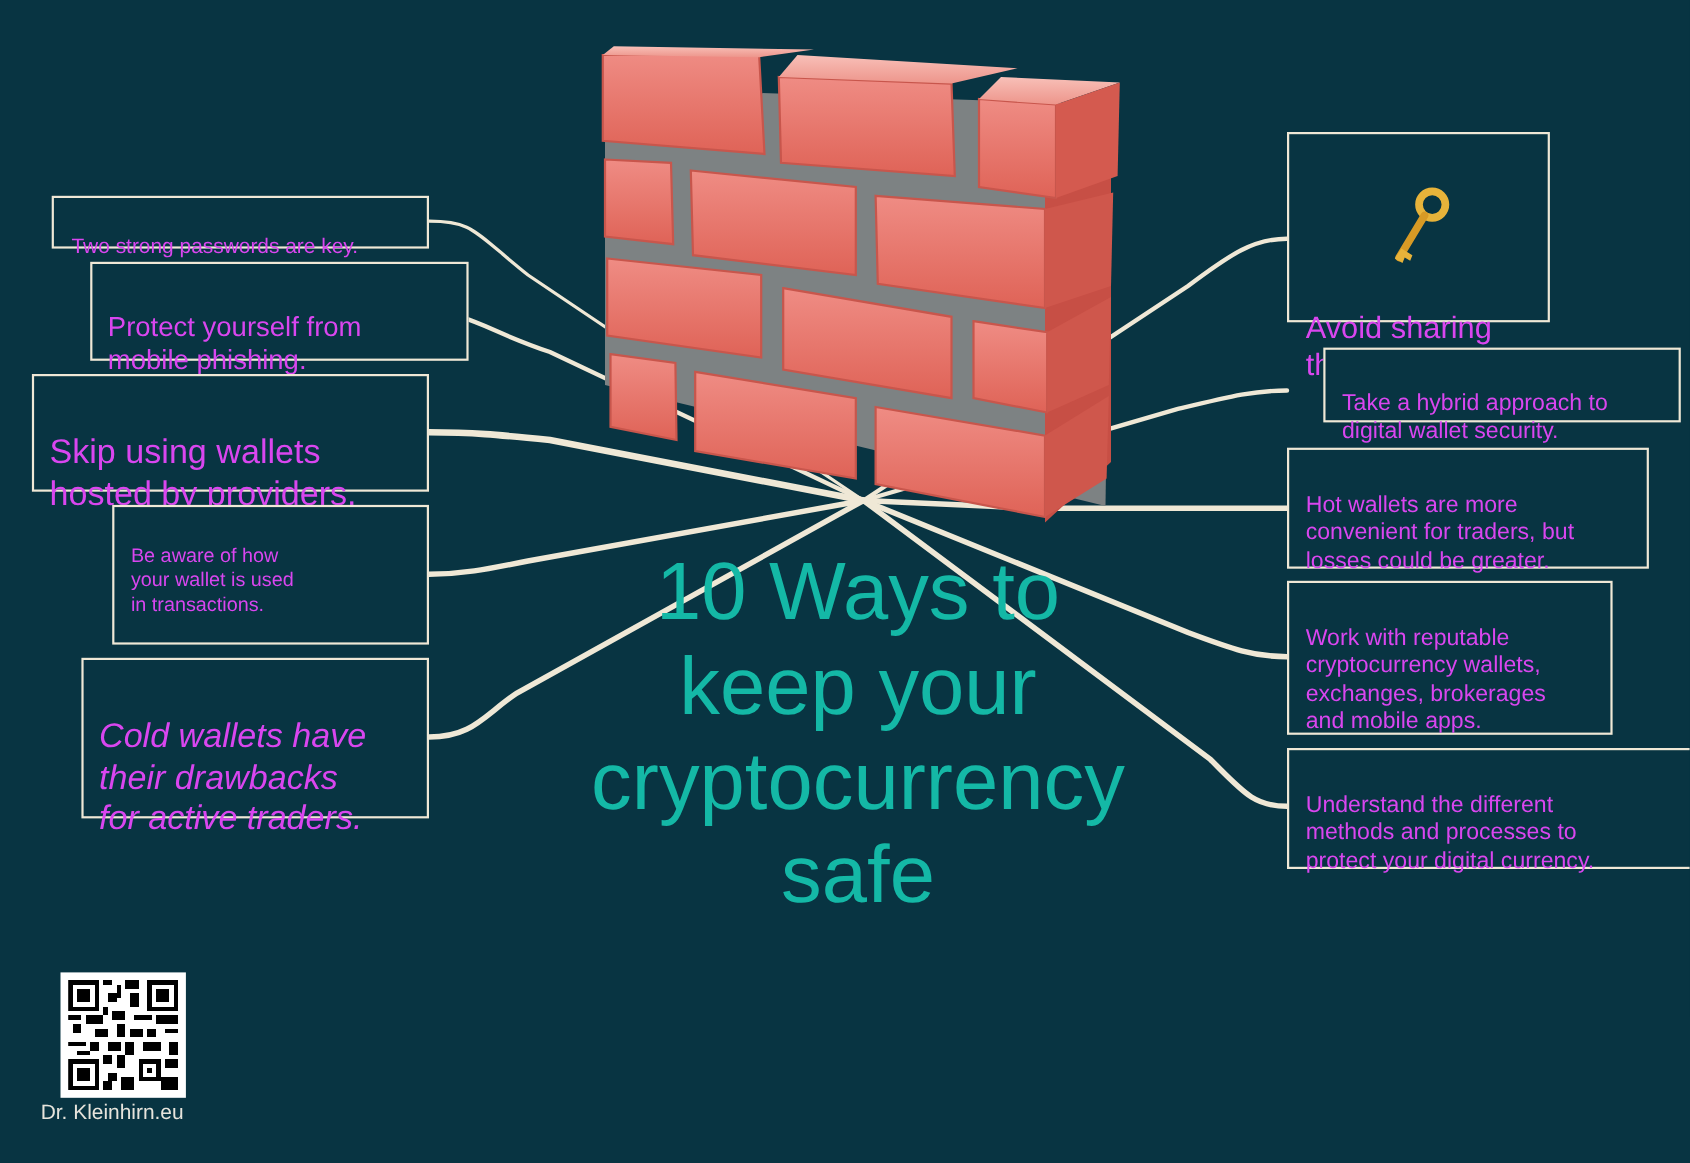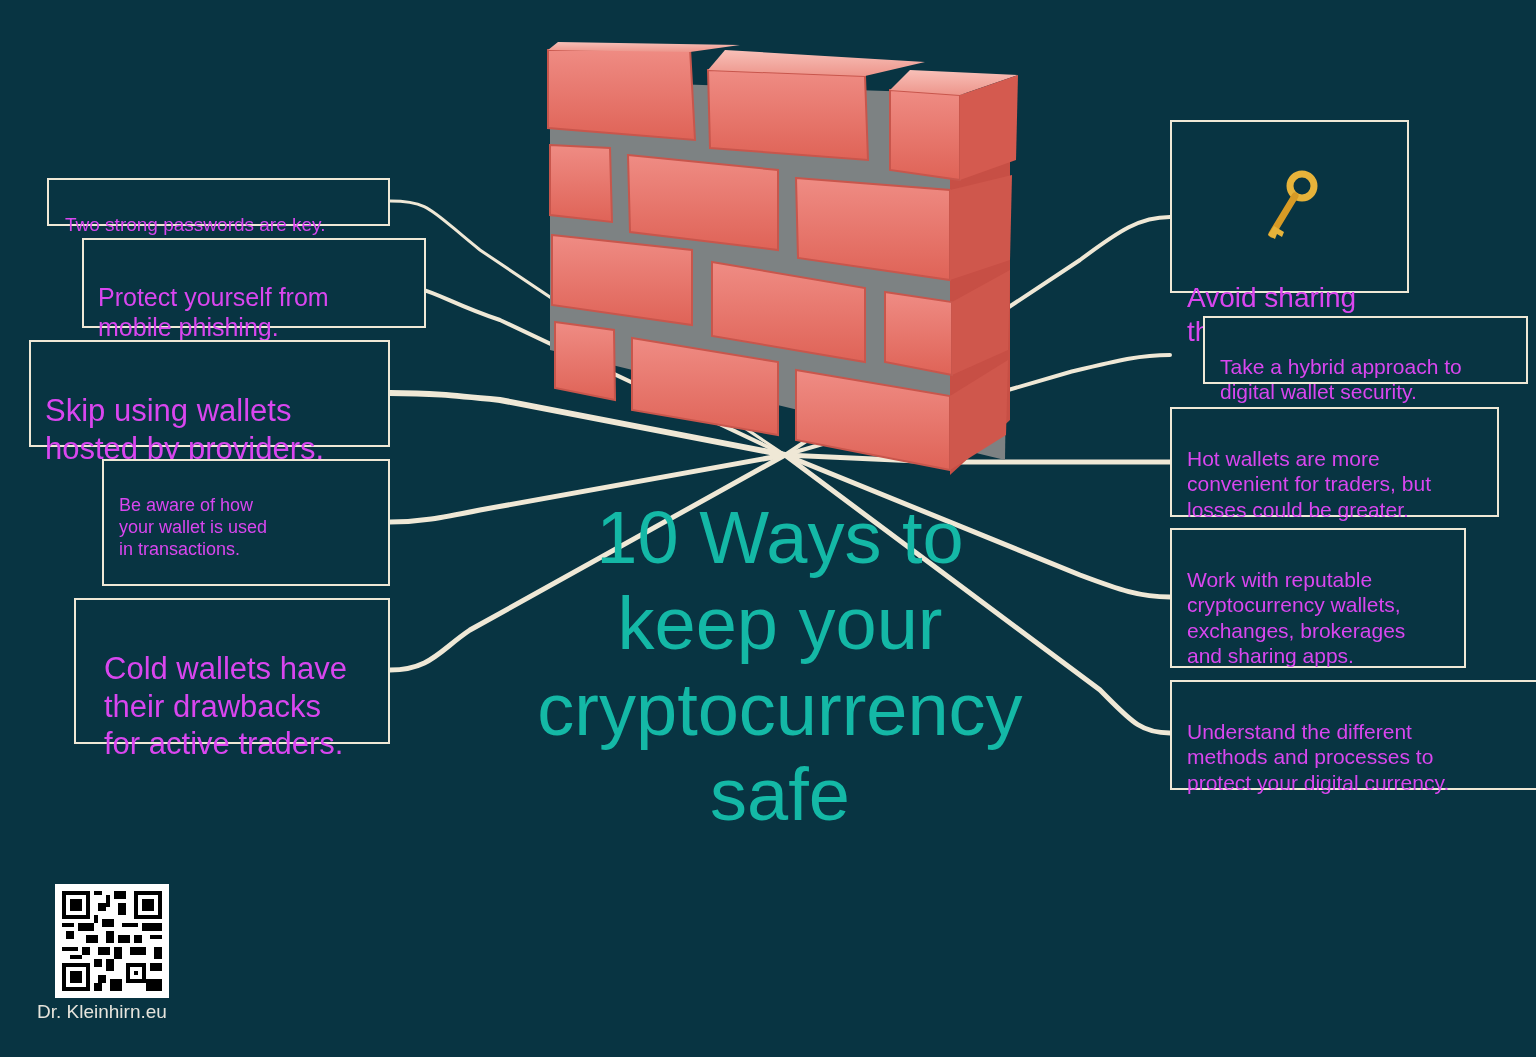--- a/index.html
+++ b/index.html
@@ -115,21 +115,21 @@
   </div>
   <div class="node" style="left:29px; top:340px; width:361px; height:107px; padding:12px 14px; font-size:31px;">
     <span class="txt">Skip using wallets
 hosted by providers.</span>
   </div>
   <div class="node" style="left:102px; top:459px; width:288px; height:127px; padding:12px 15px; font-size:18px;">
     <span class="txt">Be aware of how
 your wallet is used
 in transactions.</span>
   </div>
-  <div class="node" style="left:74px; top:598px; width:316px; height:146px; padding:12px 28px; font-size:31px;">
+  <div class="node" style="left:74px; top:598px; width:316px; height:146px; padding:12px 14px; font-size:31px;font-style:italic;">
     <span class="txt">Cold wallets have
 their drawbacks
 for active traders.</span>
   </div>
 
   <div class="node" style="left:1170px; top:120px; width:239px; height:173px; padding:10px 15px; font-size:28px;">
     <svg class="key-icon" width="60" height="75" viewBox="0 0 60 75">
       <circle cx="42" cy="20" r="12" fill="none" stroke="#e7b33a" stroke-width="7"></circle>
       <line x1="35" y1="30" x2="12" y2="68" stroke="#d79a25" stroke-width="7" stroke-linecap="round"></line>
       <polygon points="14,60 24,66 22,71 17,68 15,73 8,69" fill="#e7b33a"></polygon>
@@ -143,21 +143,21 @@
   </div>
   <div class="node" style="left:1170px; top:407px; width:329px; height:110px; padding:11px 15px; font-size:21px;">
     <span class="txt">Hot wallets are more
 convenient for traders, but
 losses could be greater.</span>
   </div>
   <div class="node" style="left:1170px; top:528px; width:296px; height:140px; padding:11px 15px; font-size:21px;">
     <span class="txt">Work with reputable
 cryptocurrency wallets,
 exchanges, brokerages
-and sharing apps.</span>
+and mobile apps.</span>
   </div>
   <div class="node" style="left:1170px; top:680px; width:380px; height:110px; padding:11px 15px; font-size:21px;">
     <span class="txt">Understand the different
 methods and processes to
 protect your digital currency.</span>
   </div>
 
   <div class="title">10 Ways to
 keep your
 cryptocurrency

